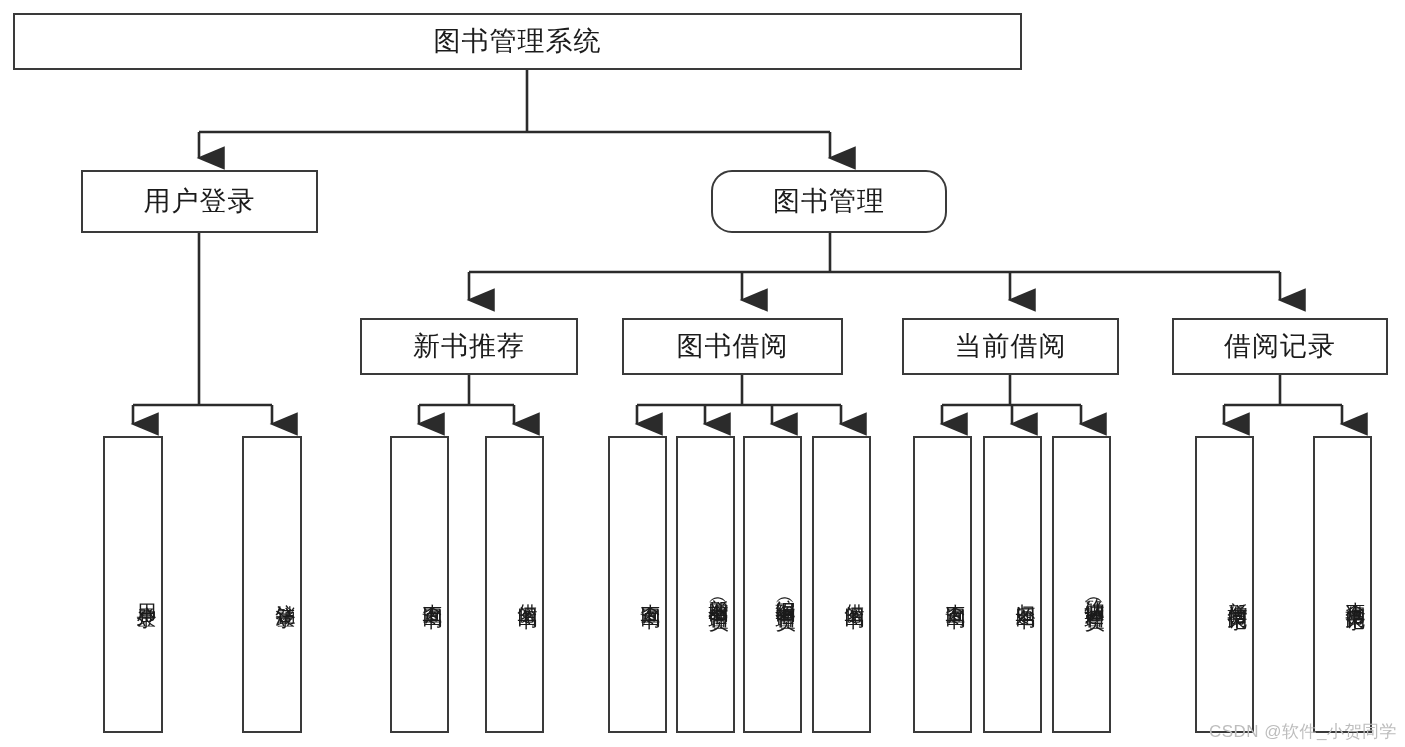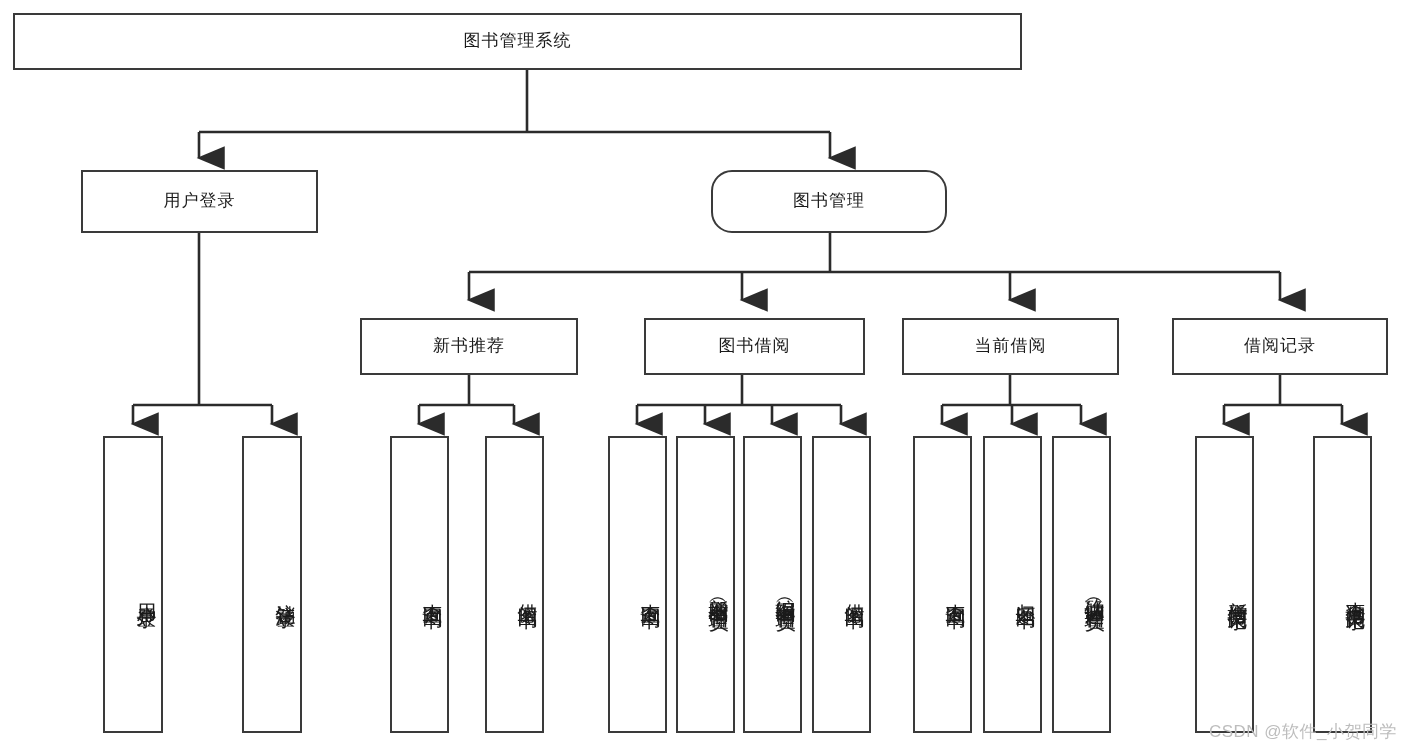--- a/index.html
+++ b/index.html
@@ -29,21 +29,21 @@
     box-sizing: border-box;
     border: 2.2px solid #3a3a3a;
     background: #ffffff;
     color: #1b1b1b;
     display: flex;
     align-items: center;
     justify-content: center;
     text-align: center;
   }
   .node.horiz {
-    font-size: 17px;
+    font-size: 27px;
     letter-spacing: 1px;
     line-height: 1.2;
   }
   .node.vert {
     writing-mode: vertical-rl;
     text-orientation: upright;
     font-size: 20px;
     letter-spacing: 2px;
     padding-top: 14px;
     align-items: flex-start;
@@ -129,21 +129,21 @@
   <div class="node horiz" style="left:81px; top:170px; width:237px; height:63px;">
     <span>用户登录</span>
   </div>
   <div class="node horiz" style="left:711px; top:170px; width:236px; height:63px;border-radius:21px;">
     <span>图书管理</span>
   </div>
 
   <div class="node horiz" style="left:360px; top:318px; width:218px; height:57px;justify-content:center;">
     <span>新书推荐</span>
   </div>
-  <div class="node horiz" style="left:644px; top:318px; width:221px; height:57px;">
+  <div class="node horiz" style="left:622px; top:318px; width:221px; height:57px;">
     <span>图书借阅</span>
   </div>
   <div class="node horiz" style="left:1172px; top:318px; width:216px; height:57px;">
     <span>借阅记录</span>
   </div>
   <div class="node horiz" style="left:902px; top:318px; width:217px; height:57px;">
     <span>当前借阅</span>
   </div>
 
   <div class="node vert" style="left:103px; top:436px; width:60px; height:297px;">

